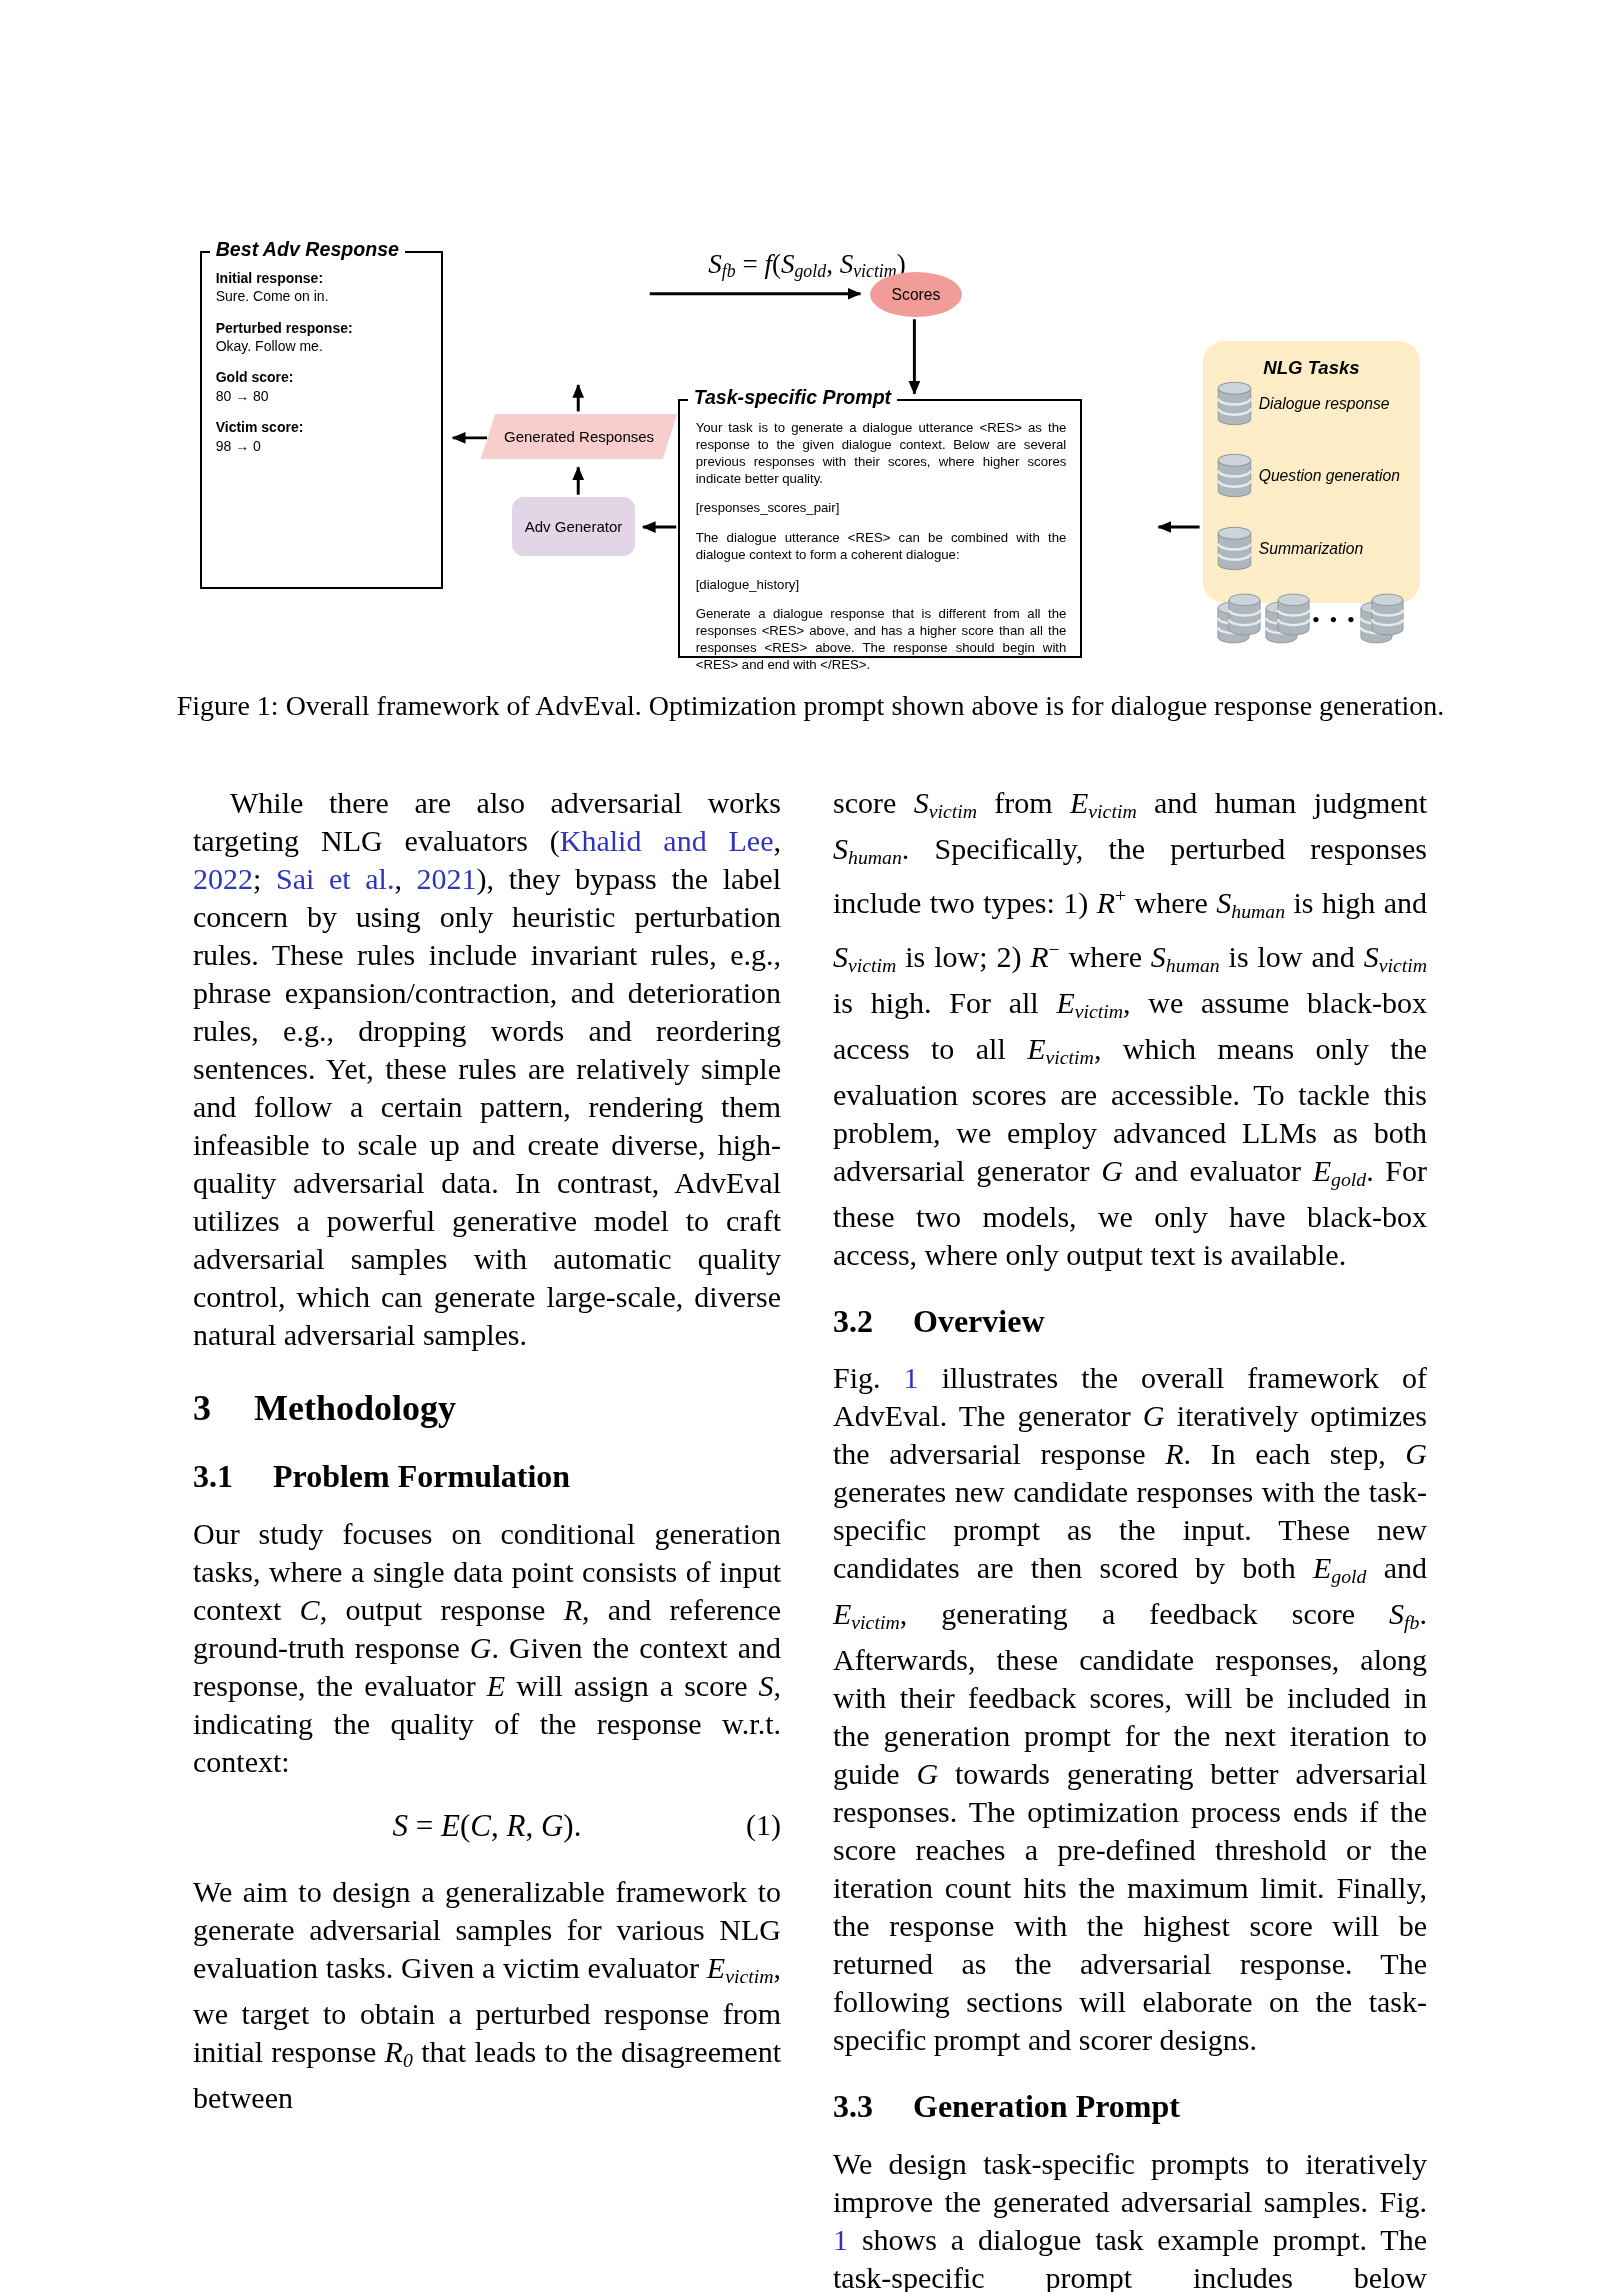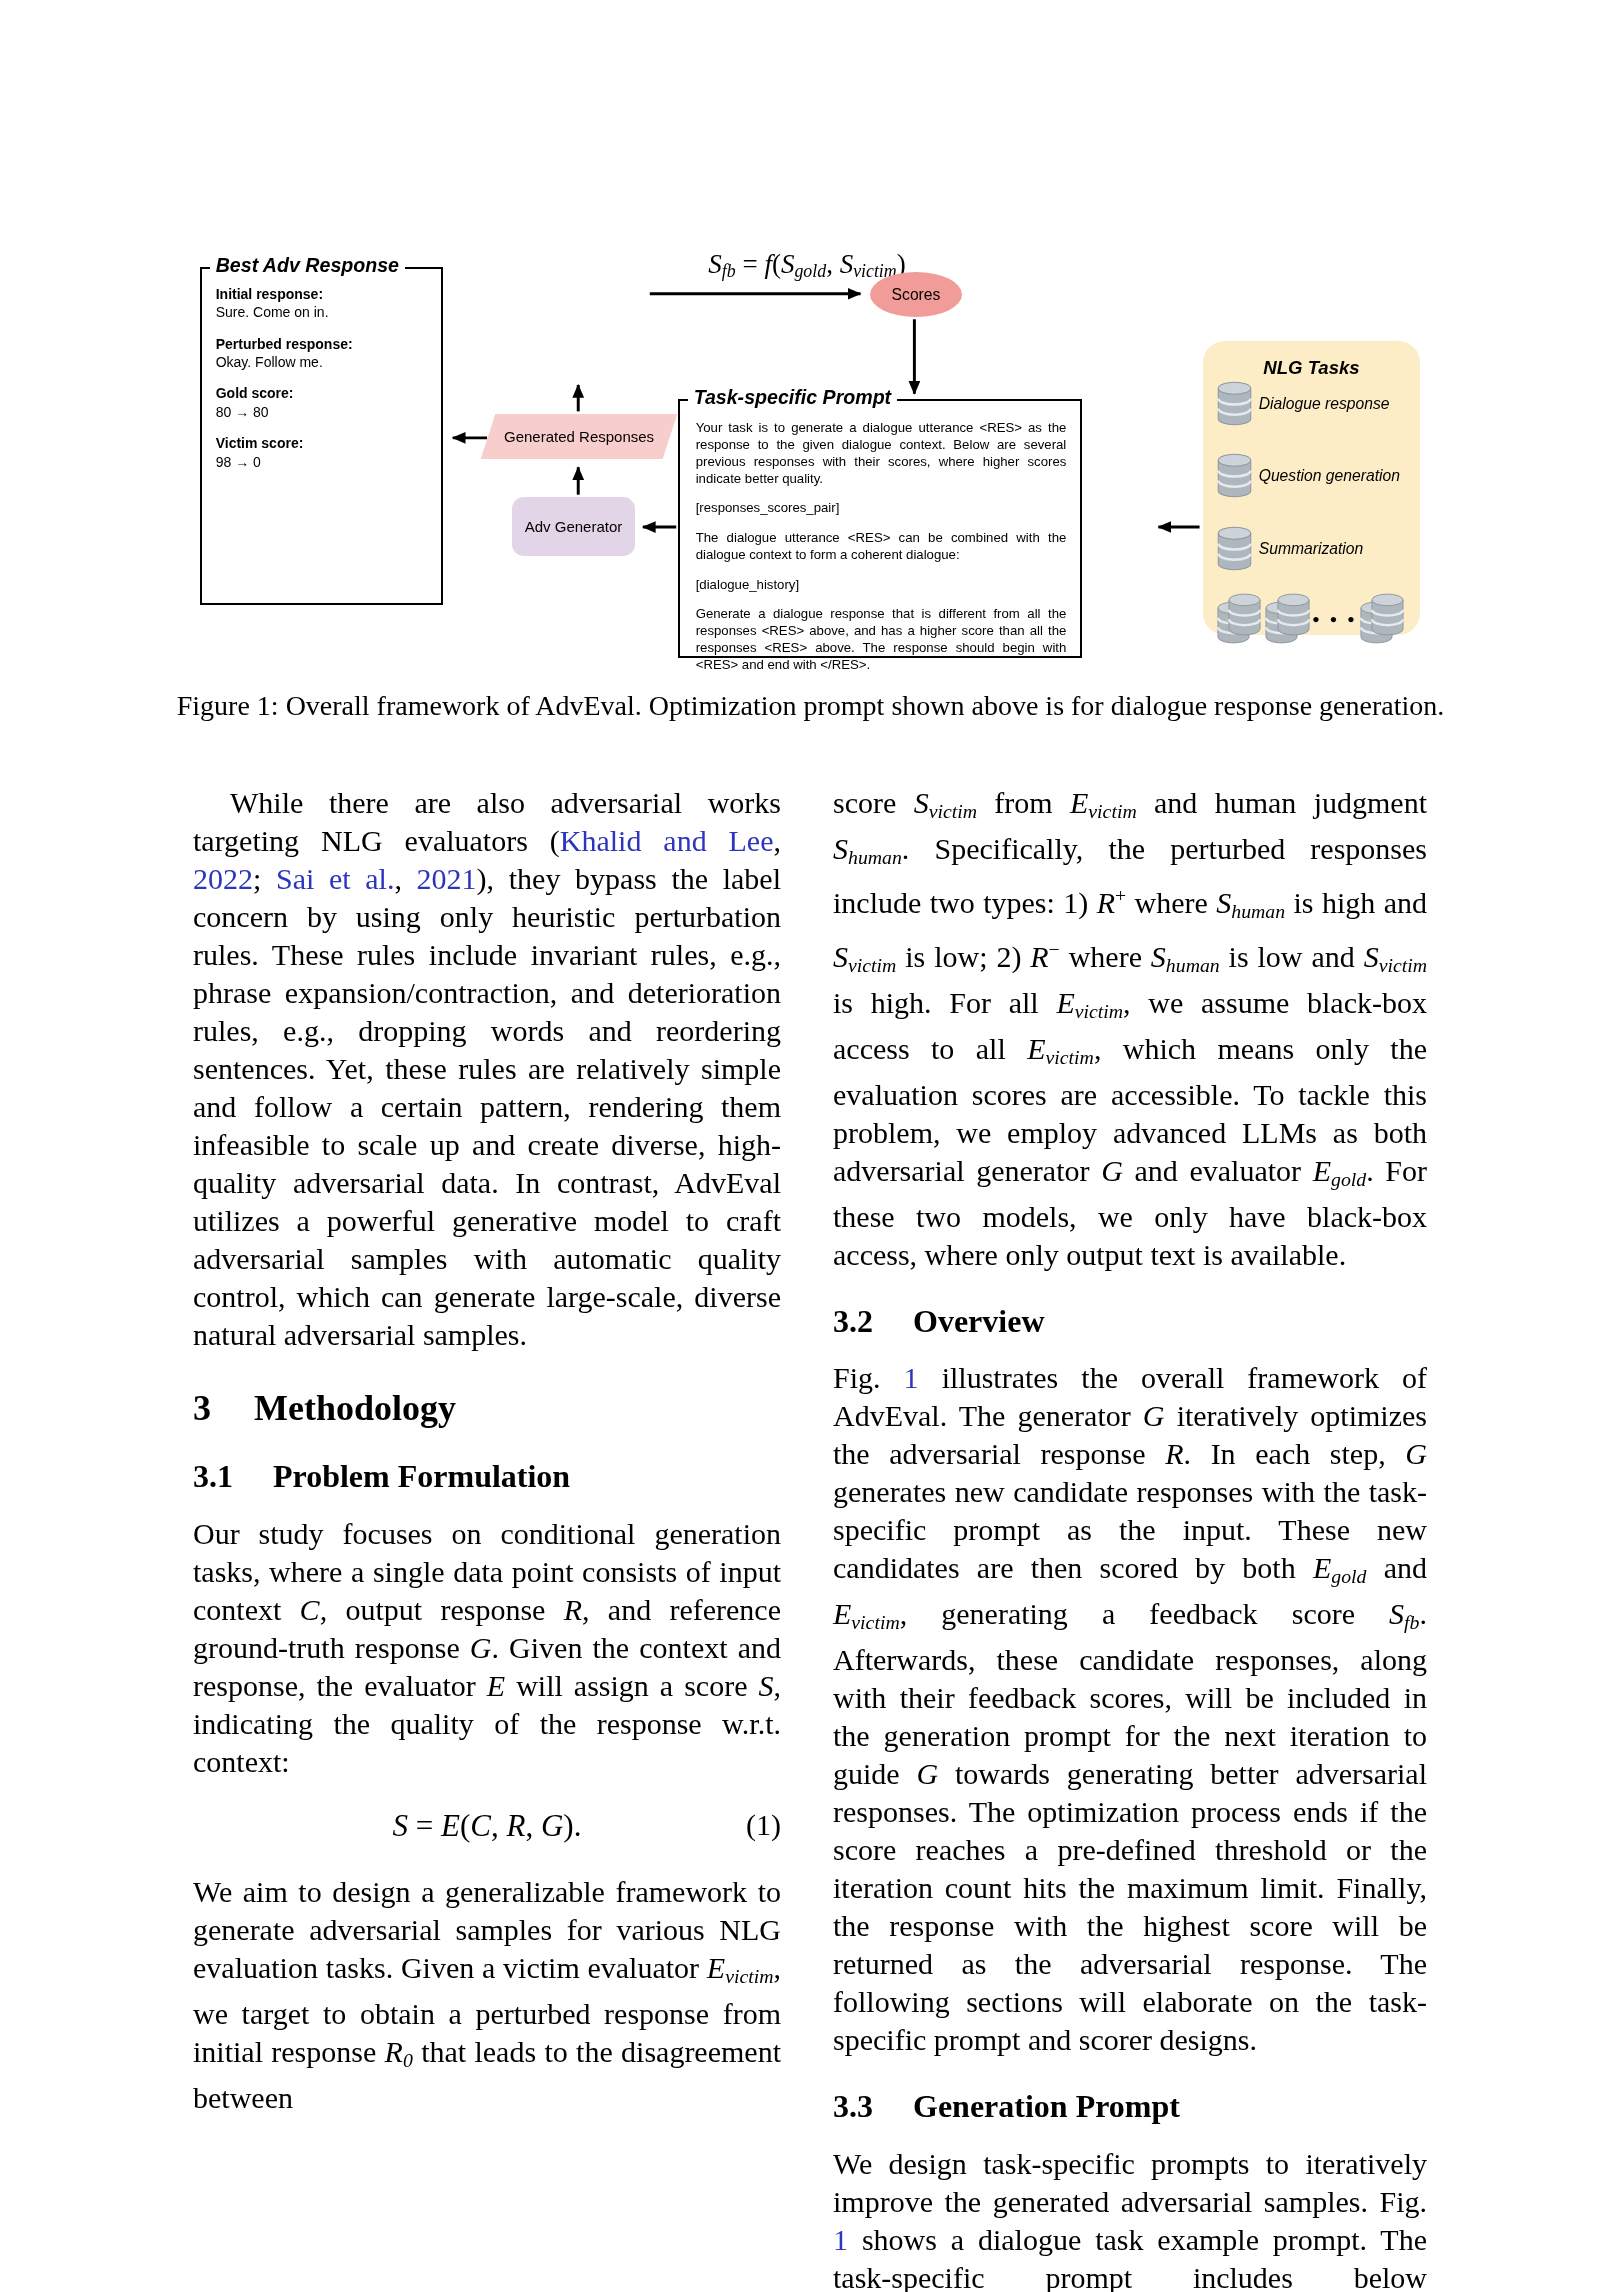--- a/index.html
+++ b/index.html
@@ -4,21 +4,21 @@
 <style>
   html,body{margin:0;padding:0;background:#ffffff;}
   body{width:1621px;height:2293px;position:relative;font-family:"Liberation Serif",serif;color:#000;overflow:hidden;}
 
   
   .figure-area{position:absolute;left:0;top:176px;width:1621px;height:510px;}
   .fig-box{position:absolute;border:2.9px solid #000;background:#fff;box-sizing:border-box;}
   .box-title{position:absolute;top:-14.7px;left:7.8px;background:#fff;padding:0 5.9px;
     font-family:"Liberation Sans",sans-serif;font-weight:bold;font-style:italic;
     font-size:19.6px;white-space:nowrap;line-height:23.5px;}
-  .best-box{left:200px;top:91px;width:243px;height:338px;}
+  .best-box{left:200px;top:75px;width:243px;height:338px;}
   .best-content{padding:15.7px 11.8px 9.8px 13.7px;font-family:"Liberation Sans",sans-serif;
     font-size:14px;line-height:18.6px;}
   .fig-section{margin-bottom:12.7px;}
   .fig-label{font-weight:bold;}
 
   .scorer-box{position:absolute;left:488px;top:32px;width:159px;height:169px;
     border:2.5px dotted #000;box-sizing:border-box;background:#fff;}
   .scorer-title{top:-13.7px;left:5.9px;}
   .eval{position:absolute;display:flex;align-items:center;justify-content:center;
     font-family:"Liberation Sans",sans-serif;font-size:15px;border-radius:8.8px;text-align:center;}
@@ -43,21 +43,21 @@
 
   .adv-gen{position:absolute;left:512px;top:321px;width:123px;height:59px;border-radius:11.8px;
     background:var(--c-advgen,#e1d5e7);display:flex;align-items:center;justify-content:center;
     font-family:"Liberation Sans",sans-serif;font-size:15px;}
 
   .task-box{left:678px;top:223px;width:404px;height:259px;}
   .task-content{padding:17.6px 13.7px 7.8px 15.7px;font-family:"Liberation Sans",sans-serif;
     font-size:13.2px;line-height:17px;text-align:justify;}
   .task-content p{margin:0 0 12.7px 0;}
 
-  .nlg-box{position:absolute;left:1203px;top:165px;width:217px;height:294px;
+  .nlg-box{position:absolute;left:1203px;top:165px;width:217px;height:262px;
     background:var(--c-nlg,#fdedc7);border-radius:21.6px;}
   .nlg-title{text-align:center;margin-top:15.7px;font-family:"Liberation Sans",sans-serif;
     font-weight:bold;font-style:italic;font-size:18.6px;}
   .nlg-row{position:absolute;left:12.7px;display:flex;align-items:center;gap:6px;}
   .nlg-row span{font-family:"Liberation Sans",sans-serif;font-style:italic;font-size:15.7px;}
   .nlg-row.r1{top:39px;}
   .nlg-row.r2{top:111px;}
   .nlg-row.r3{top:184px;}
   .nlg-cluster{position:absolute;left:12.7px;top:251px;width:190px;display:flex;
     align-items:center;justify-content:space-between;}

